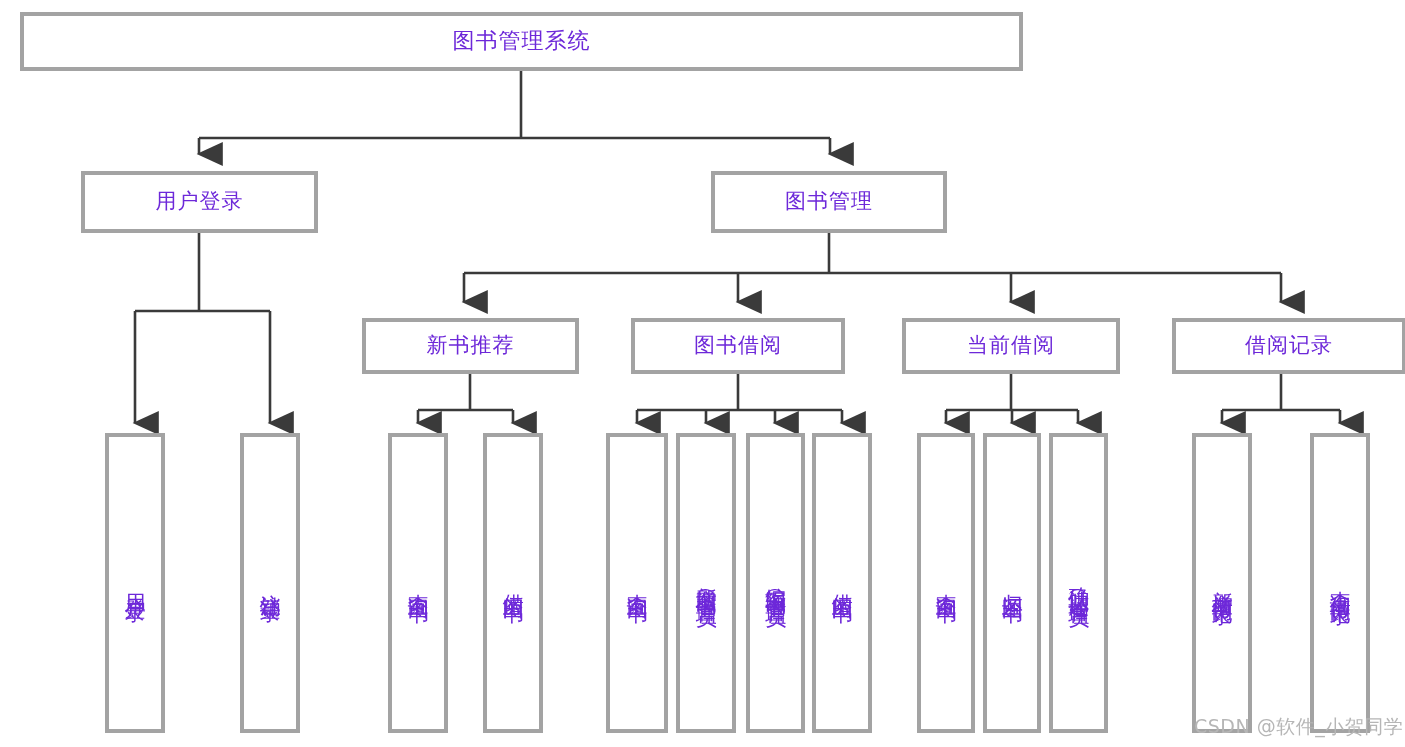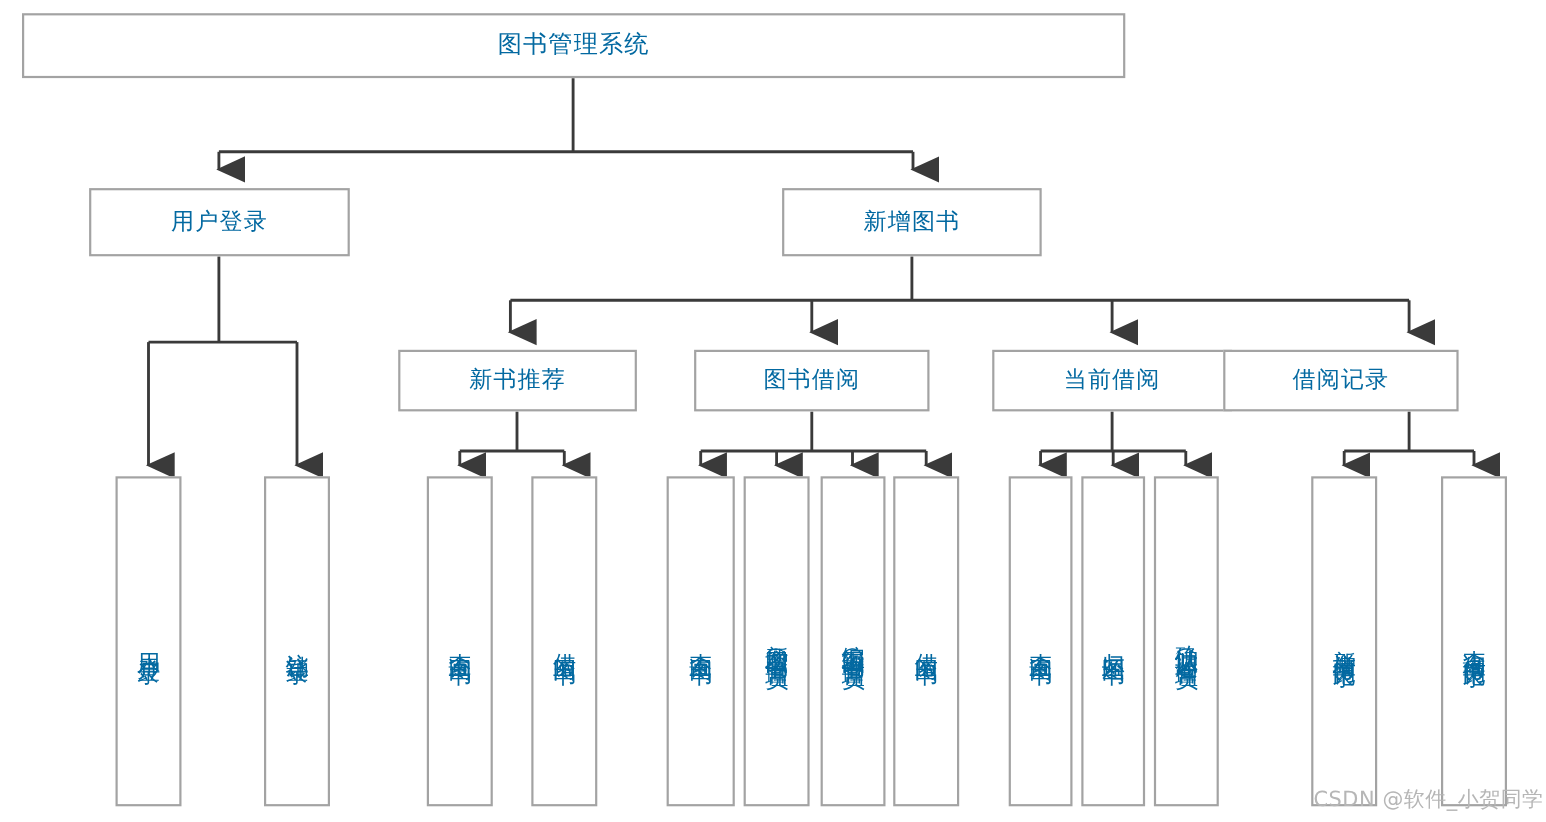--- a/index.html
+++ b/index.html
@@ -21,26 +21,26 @@
   #wires {
     position: absolute;
     left: 0;
     top: 0;
     width: 1405px;
     height: 747px;
   }
   .node {
     position: absolute;
     box-sizing: border-box;
-    border: 2px solid #a3a3a3;
+    border: 4px solid #a3a3a3;
     background: #ffffff;
     display: flex;
     align-items: center;
     justify-content: center;
-    color: #0369a1;
+    color: #6d28d9;
   }
   .node.horiz .label {
     font-size: 21px;
     line-height: 1.1;
     letter-spacing: 1px;
     white-space: nowrap;
   }
   .node.vert {
     align-items: center;
     justify-content: center;
@@ -121,33 +121,33 @@
   </svg>
 
   <div class="node horiz root" style="left:20px; top:12px; width:1003px; height:59px;">
     <span class="label">图书管理系统</span>
   </div>
 
   <div class="node horiz" style="left:81px; top:171px; width:237px; height:62px;">
     <span class="label">用户登录</span>
   </div>
   <div class="node horiz" style="left:711px; top:171px; width:236px; height:62px;">
-    <span class="label">新增图书</span>
+    <span class="label">图书管理</span>
   </div>
 
   <div class="node horiz" style="left:631px; top:318px; width:214px; height:56px;">
     <span class="label">图书借阅</span>
   </div>
   <div class="node horiz" style="left:362px; top:318px; width:217px; height:56px;">
     <span class="label">新书推荐</span>
   </div>
   <div class="node horiz" style="left:902px; top:318px; width:218px; height:56px;justify-content:center;">
     <span class="label">当前借阅</span>
   </div>
-  <div class="node horiz" style="left:1112px; top:318px; width:214px; height:56px;">
+  <div class="node horiz" style="left:1172px; top:318px; width:234px; height:56px;">
     <span class="label">借阅记录</span>
   </div>
 
   <div class="node vert" style="left:105px; top:433px; width:60px; height:300px;">
     <span class="label">用户登录</span>
   </div>
   <div class="node vert" style="left:240px; top:433px; width:60px; height:300px;">
     <span class="label">注销登录</span>
   </div>
 

